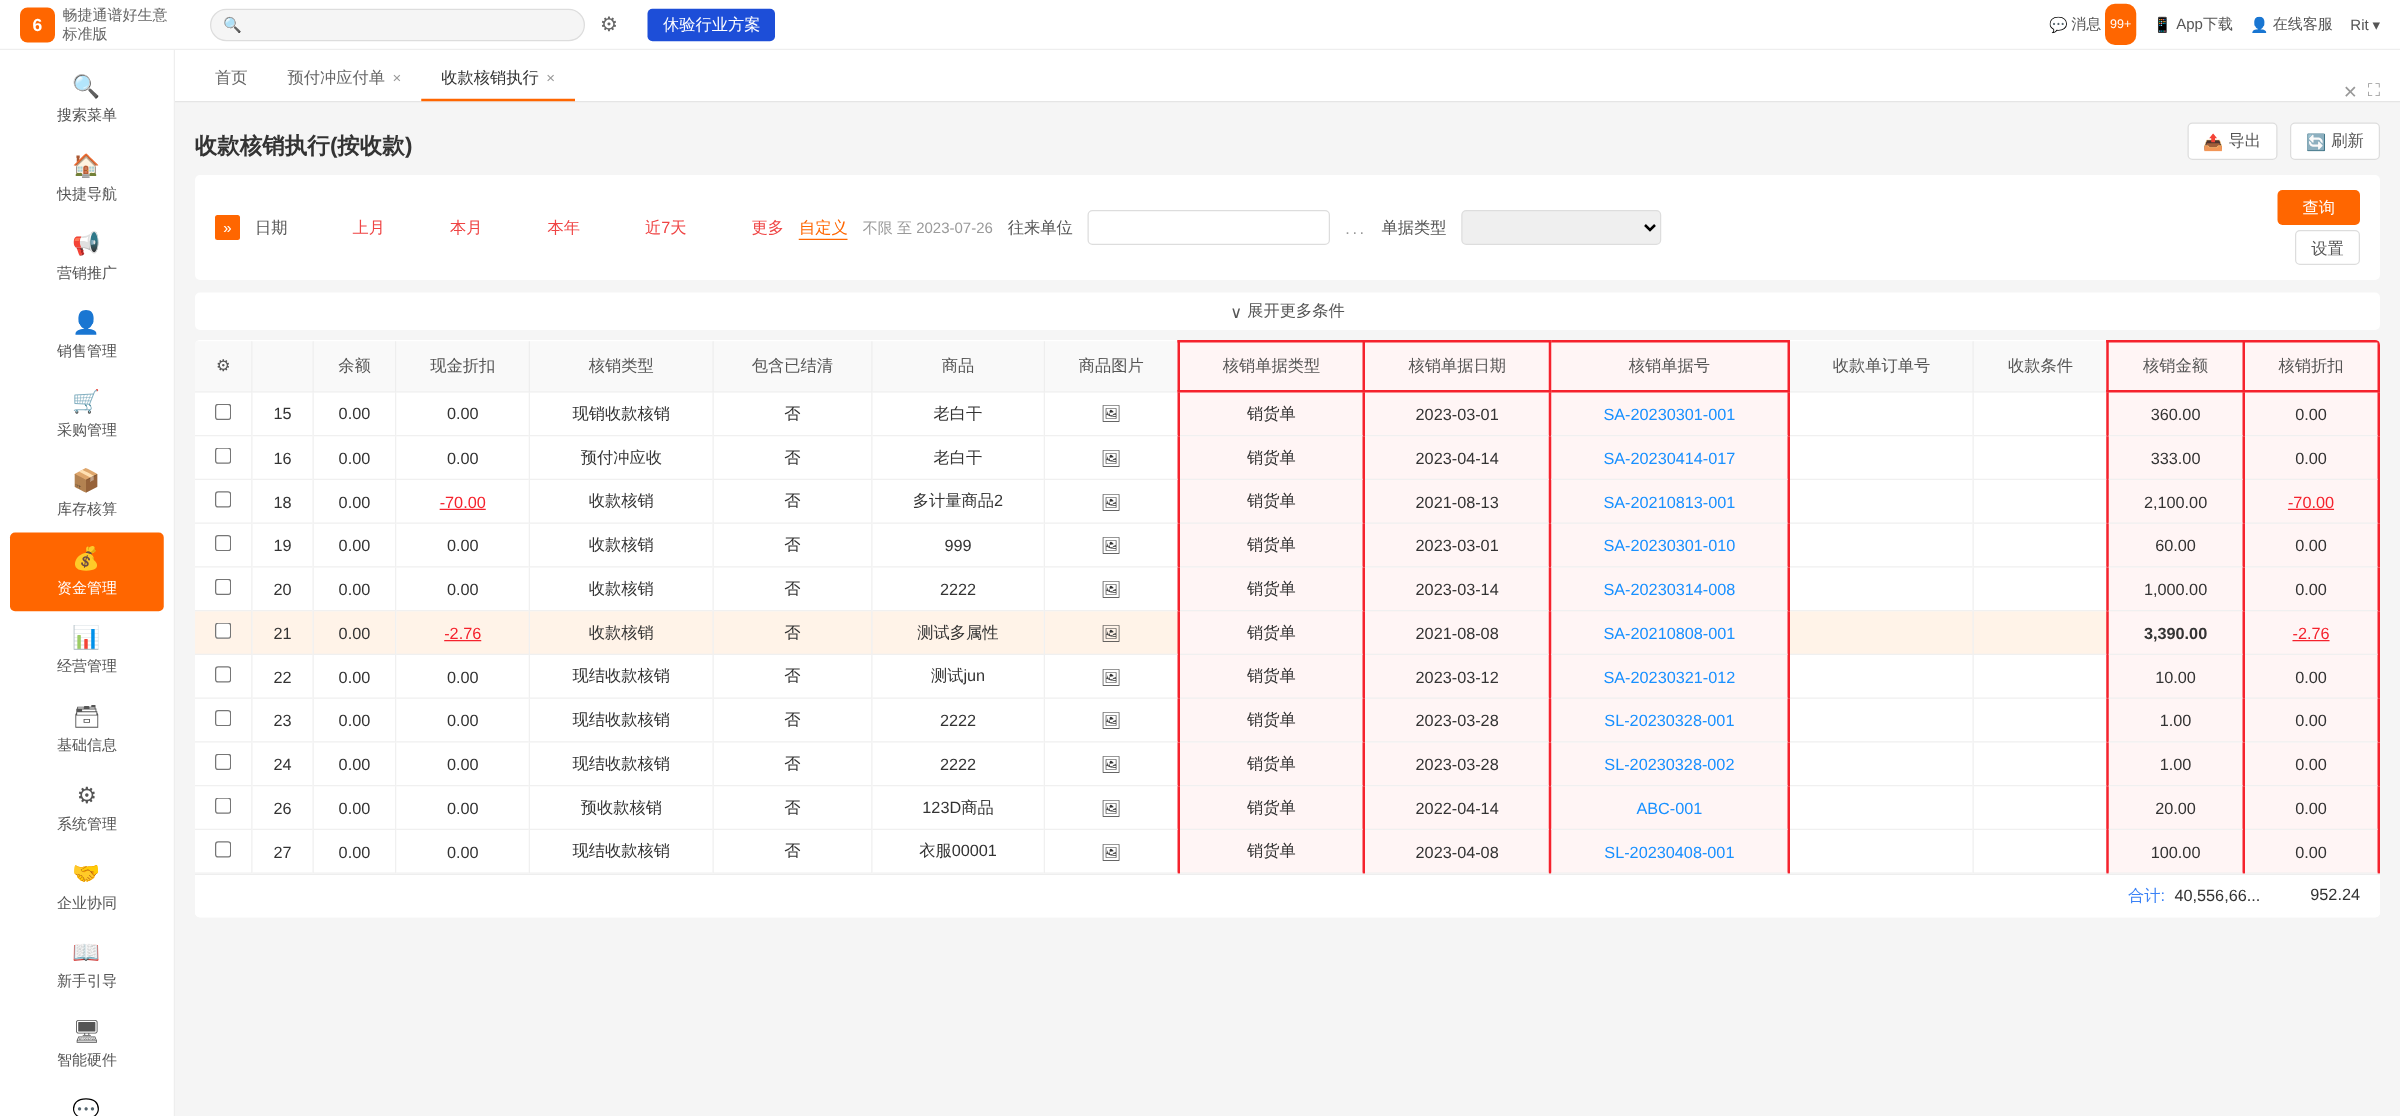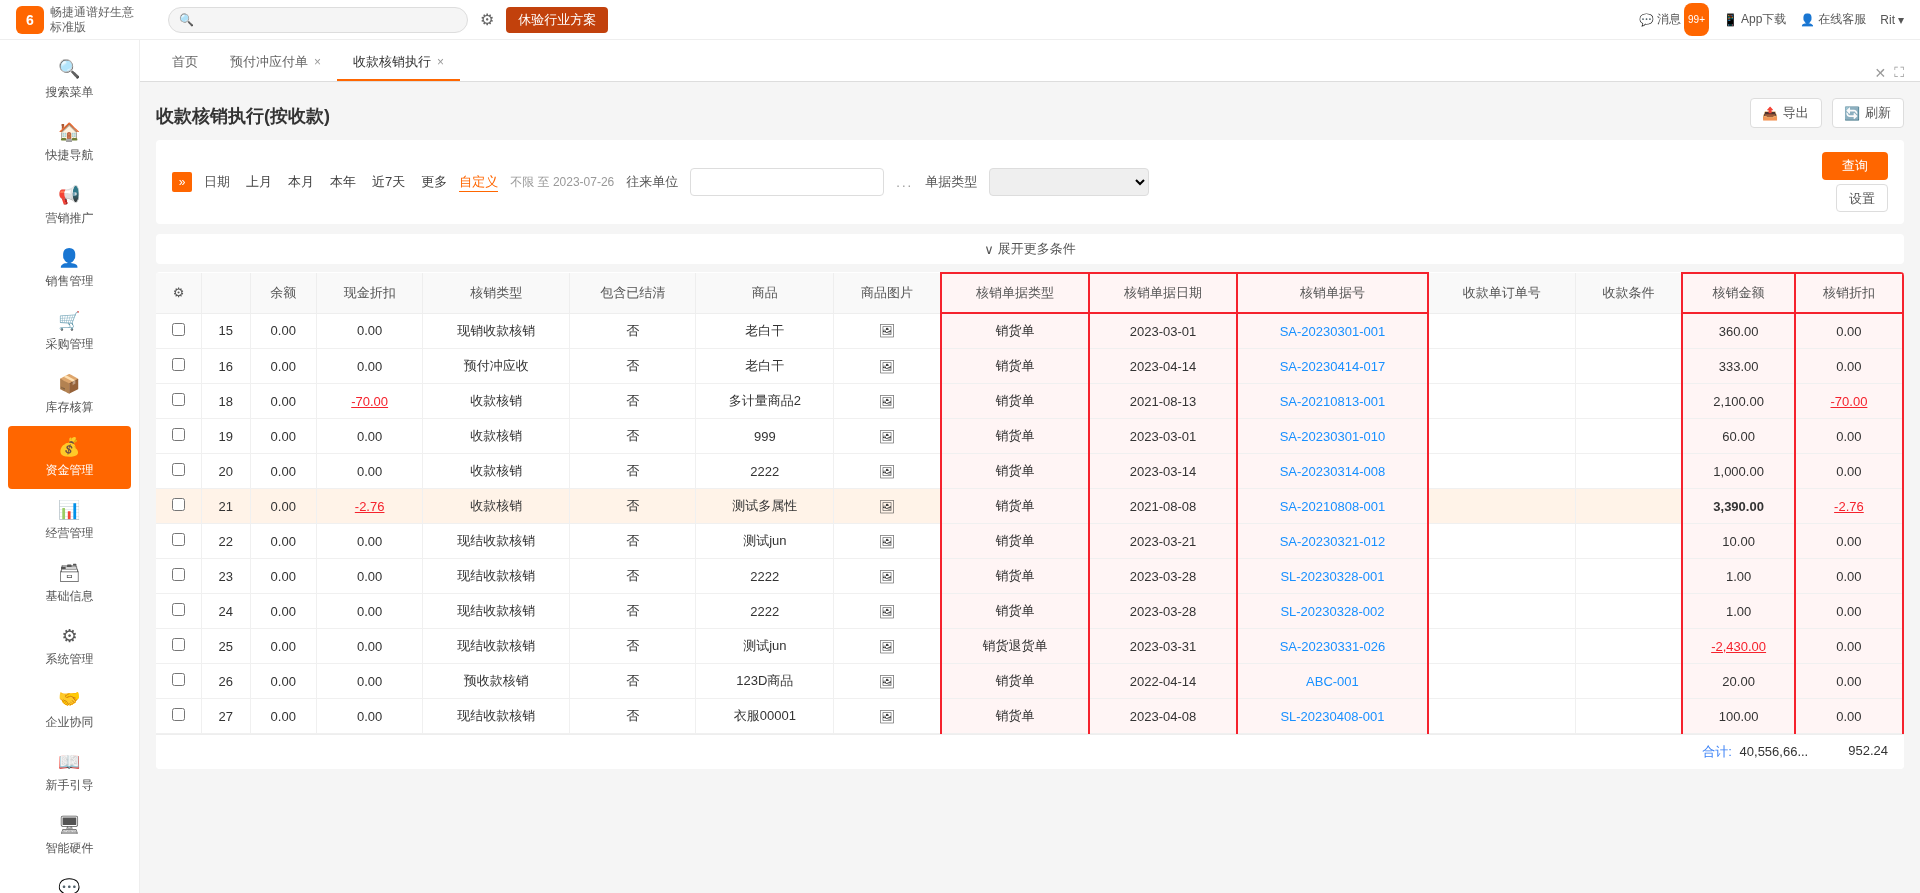--- a/index.html
+++ b/index.html
@@ -38,27 +38,28 @@
       border-radius: 13px;
       display: flex; align-items: center;
       padding: 0 10px;
       color: #999; font-size: 12px;
     }
     .top-bar-right {
       margin-left: auto;
       display: flex; align-items: center; gap: 16px;
     }
     .btn-industry {
-      background: #c2410c;
+      background: #1d4ed8;
       color: #fff;
       border: none;
       border-radius: 4px;
       padding: 4px 12px;
       font-size: 13px;
       cursor: pointer;
+      margin-left: 12px;
     }
     .top-bar-icons { display: flex; align-items: center; gap: 14px; color: #555; font-size: 12px; }
     .badge-item { position: relative; display: flex; align-items: center; gap: 3px; cursor: pointer; }
     .badge { background: #f60; color: #fff; border-radius: 8px; font-size: 10px; padding: 11px 4px; }
 
     
     .layout { display: flex; height: calc(100vh - 40px); }
 
     
     .sidebar {
@@ -133,21 +134,21 @@
       background: #f60;
       color: #fff;
       border: none;
       width: 20px; height: 20px;
       border-radius: 2px;
       cursor: pointer;
       font-size: 12px;
     }
     .filter-label { color: #555; font-size: 13px; }
     .date-options { display: flex; gap: 8px; align-items: center; }
-    .date-btn { color: #404040; font-size: 13px; cursor: pointer; padding: 2px 4px; }
+    .date-btn { color: #ef4444; font-size: 13px; cursor: pointer; padding: 2px 4px; margin-left: 36px; }
     .date-custom { color: #f60; border-bottom: 1px solid #f60; font-size: 13px; cursor: pointer; }
     .date-range-text { color: #999; font-size: 12px; }
     .filter-input {
       border: 1px solid #ddd; border-radius: 4px; padding: 4px 8px;
       font-size: 13px; color: #333; min-width: 160px; height: 28px;
     }
     .filter-dots { color: #999; letter-spacing: 2px; }
     .filter-select {
       border: 1px solid #ddd; border-radius: 4px; padding: 4px 8px;
       font-size: 13px; min-width: 160px; height: 28px;
@@ -520,21 +521,21 @@
               <tr>
                 <td><input type="checkbox" style=""></td>
                 <td>22</td>
                 <td>0.00</td>
                 <td>0.00</td>
                 <td>现结收款核销</td>
                 <td>否</td>
                 <td>测试jun</td>
                 <td>🖼</td>
                 <td style="border-left: 2px solid rgb(245, 34, 45); border-right: 2px solid rgb(245, 34, 45); background: rgb(255, 245, 245);">销货单</td>
-                <td style="border-left: 2px solid rgb(245, 34, 45); border-right: 2px solid rgb(245, 34, 45); background: rgb(255, 245, 245);">2023-03-21</td>
+                <td style="border-left: 2px solid rgb(245, 34, 45); border-right: 2px solid rgb(245, 34, 45); background: rgb(255, 245, 245);">2023-03-12</td>
                 <td style="border-left: 2px solid rgb(245, 34, 45); border-right: 2px solid rgb(245, 34, 45); background: rgb(255, 245, 245);"><a href="#" class="link-text">SA-20230321-012</a></td>
                 <td></td>
                 <td></td>
                 <td style="border-left: 2px solid rgb(245, 34, 45); border-right: 2px solid rgb(245, 34, 45); background: rgb(255, 245, 245);">10.00</td>
                 <td style="border-left: 2px solid rgb(245, 34, 45); border-right: 2px solid rgb(245, 34, 45); background: rgb(255, 245, 245);">0.00</td>
               </tr>
               <tr>
                 <td><input type="checkbox" style=""></td>
                 <td>23</td>
                 <td>0.00</td>
@@ -559,37 +560,20 @@
                 <td>现结收款核销</td>
                 <td>否</td>
                 <td>2222</td>
                 <td>🖼</td>
                 <td style="border-left: 2px solid rgb(245, 34, 45); border-right: 2px solid rgb(245, 34, 45); background: rgb(255, 245, 245);">销货单</td>
                 <td style="border-left: 2px solid rgb(245, 34, 45); border-right: 2px solid rgb(245, 34, 45); background: rgb(255, 245, 245);">2023-03-28</td>
                 <td style="border-left: 2px solid rgb(245, 34, 45); border-right: 2px solid rgb(245, 34, 45); background: rgb(255, 245, 245);"><a href="#" class="link-text">SL-20230328-002</a></td>
                 <td></td>
                 <td></td>
                 <td style="border-left: 2px solid rgb(245, 34, 45); border-right: 2px solid rgb(245, 34, 45); background: rgb(255, 245, 245);">1.00</td>
-                <td style="border-left: 2px solid rgb(245, 34, 45); border-right: 2px solid rgb(245, 34, 45); background: rgb(255, 245, 245);">0.00</td>
-              </tr>
-              <tr>
-                <td><input type="checkbox" style=""></td>
-                <td>25</td>
-                <td>0.00</td>
-                <td>0.00</td>
-                <td>现结收款核销</td>
-                <td>否</td>
-                <td>测试jun</td>
-                <td>🖼</td>
-                <td style="border-left: 2px solid rgb(245, 34, 45); border-right: 2px solid rgb(245, 34, 45); background: rgb(255, 245, 245);">销货退货单</td>
-                <td style="border-left: 2px solid rgb(245, 34, 45); border-right: 2px solid rgb(245, 34, 45); background: rgb(255, 245, 245);">2023-03-31</td>
-                <td style="border-left: 2px solid rgb(245, 34, 45); border-right: 2px solid rgb(245, 34, 45); background: rgb(255, 245, 245);"><a href="#" class="link-text">SA-20230331-026</a></td>
-                <td></td>
-                <td></td>
-                <td class="negative" style="border-left: 2px solid rgb(245, 34, 45); border-right: 2px solid rgb(245, 34, 45); background: rgb(255, 245, 245);">-2,430.00</td>
                 <td style="border-left: 2px solid rgb(245, 34, 45); border-right: 2px solid rgb(245, 34, 45); background: rgb(255, 245, 245);">0.00</td>
               </tr>
               <tr>
                 <td><input type="checkbox" style=""></td>
                 <td>26</td>
                 <td>0.00</td>
                 <td>0.00</td>
                 <td>预收款核销</td>
                 <td>否</td>
                 <td>123D商品</td>

